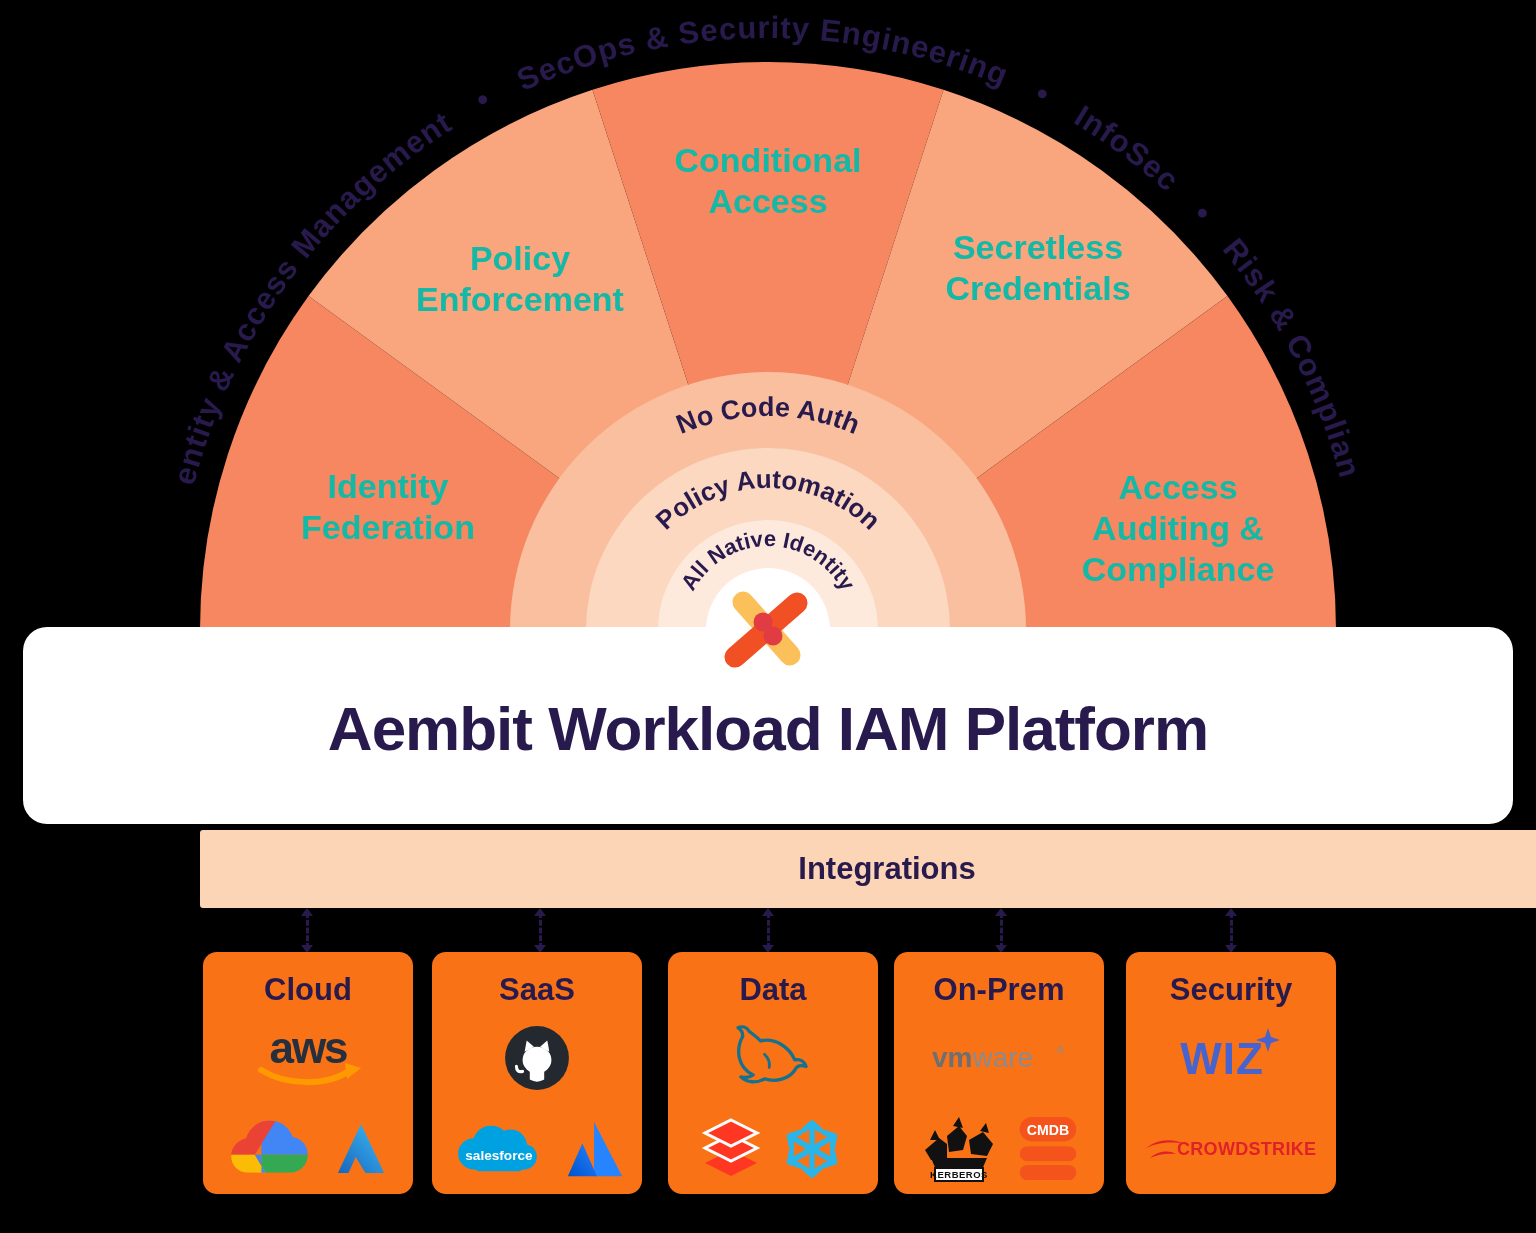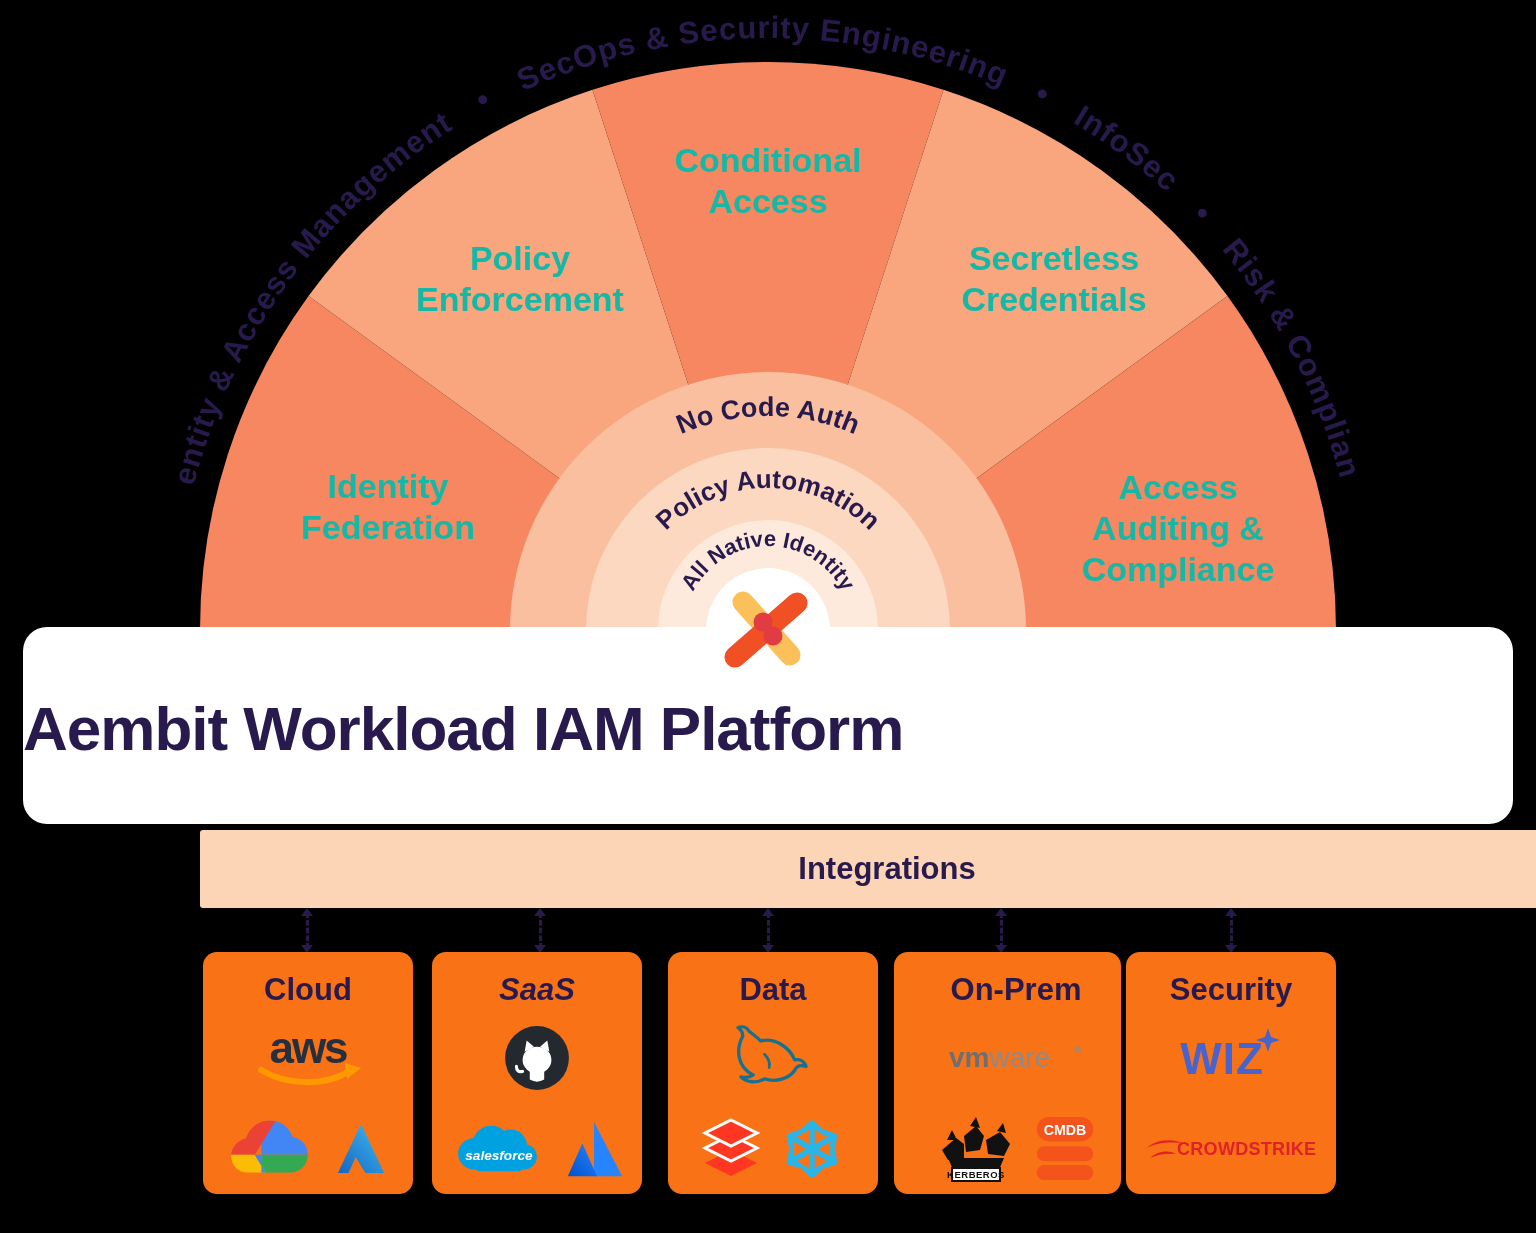--- a/index.html
+++ b/index.html
@@ -3,21 +3,21 @@
 <meta charset="utf-8">
 <style>
   html,body{margin:0;padding:0;background:#000;}
   #stage{position:relative;width:1536px;height:1233px;background:#000;overflow:hidden;
          font-family:"Liberation Sans",sans-serif;}
   #disc-svg{position:absolute;left:0;top:0;z-index:1;}
   .wedge-label{position:absolute;z-index:2;transform:translate(-50%,-50%);
     color:#14b8a6;font-size:34px;font-weight:600;line-height:41px;text-align:center;
     white-space:pre-line;letter-spacing:0;}
   #banner{position:absolute;left:23px;top:627px;width:1490px;height:197px;background:#fff;
-    border-radius:24px;z-index:3;display:flex;align-items:center;justify-content:flex-start;}
+    border-radius:24px;z-index:3;display:flex;align-items:center;justify-content:center;}
   #banner-title{color:#291A4D;font-size:62px;font-weight:700;letter-spacing:-1px;padding-top:6px;}
   #logo-badge{position:absolute;left:703px;top:565px;z-index:4;}
   #strip{position:absolute;left:200px;top:830px;width:1374px;height:78px;background:#FCD5B6;
     border-radius:3px;z-index:2;display:flex;align-items:center;justify-content:center;}
   #strip-label{color:#291A4D;font-size:31px;font-weight:600;}
   .conn{position:absolute;top:908px;width:16px;height:45px;z-index:2;}
   .conn .dash{position:absolute;left:7px;top:4px;bottom:4px;border-left:3px dashed #291A4D;}
   .tri{position:absolute;left:2px;width:0;height:0;border-left:6px solid transparent;
     border-right:6px solid transparent;}
   .tri-up{top:0;border-bottom:8px solid #291A4D;}
@@ -67,21 +67,21 @@
       <textPath href="#arcRing3" startOffset="50%" text-anchor="middle">All Native Identity</textPath>
     </text>
   </svg>
 
   <div class="wedge-label" style="left:520px;top:279px;">Policy
 Enforcement</div>
   <div class="wedge-label" style="left:388px;top:507px;">Identity
 Federation</div>
   <div class="wedge-label" style="left:768px;top:181px;">Conditional
 Access</div>
-  <div class="wedge-label" style="left:1038px;top:279px;margin-left:16px;">Secretless
+  <div class="wedge-label" style="left:1038px;top:268px;">Secretless
 Credentials</div>
   <div class="wedge-label" style="left:1178px;top:528px;">Access
 Auditing &amp;
 Compliance</div>
 
   <div id="banner">
     <div id="banner-title">Aembit Workload IAM Platform</div>
   </div>
 
   <svg id="logo-badge" width="130" height="130" viewBox="0 0 130 130">
@@ -153,21 +153,21 @@
             <linearGradient id="azGrad" x1="0" y1="1" x2="1" y2="0">
           <stop offset="0" stop-color="#1565C0"></stop>
           <stop offset="1" stop-color="#40BDF2"></stop>
         </linearGradient>
           </defs>
         <polygon points="36,4 62,59 41,59 30,41 22,59 10,59" fill="url(#azGrad)"></polygon>
       </svg>
     </div>
   </div>
 
-  <div class="card" style="left:432px;font-style:italic;">
+  <div class="card" style="left:432px;">
     <div class="card-title">SaaS</div>
     <div class="logo-slot">
       <svg width="70" height="70" viewBox="0 0 68 68">
         <circle cx="34" cy="34" r="31" fill="#24292F"></circle>
         <g fill="#ffffff">
           <ellipse cx="34" cy="36" rx="14" ry="13"></ellipse>
           <polygon points="22,28 24,17 31,23"></polygon>
           <polygon points="37,23 44,17 46,28"></polygon>
           <path d="M27,45 q7,5 14,0 l0,10 q-7,4 -14,0 Z"></path>
           <path d="M20,47 c-4,1 -6,-1 -6,-5" stroke="#ffffff" stroke-width="3" fill="none" stroke-linecap="round"></path>
@@ -226,21 +226,21 @@
           <use href="#sfArm" transform="rotate(120 35 35)"></use>
           <use href="#sfArm" transform="rotate(180 35 35)"></use>
           <use href="#sfArm" transform="rotate(240 35 35)"></use>
           <use href="#sfArm" transform="rotate(300 35 35)"></use>
           <rect x="29.5" y="29.5" width="11" height="11" fill="#29B5E8" transform="rotate(45 35 35)"></rect>
         </g>
       </svg>
     </div>
   </div>
 
-  <div class="card" style="left:894px;padding-left:17px;">
+  <div class="card" style="left:894px;">
     <div class="card-title">On-Prem</div>
     <div class="logo-slot">
       <svg width="150" height="36" viewBox="0 0 150 36">
         <text x="8" y="27" font-size="28"><tspan font-weight="700" fill="#6E6F72">vm</tspan><tspan font-weight="400" fill="#8A8B8E">ware</tspan></text>
         <text x="133" y="14" font-size="10" fill="#8A8B8E">®</text>
       </svg>
     </div>
     <div class="logo-row">
       <svg width="84" height="70" viewBox="0 0 84 70">
         <g fill="#111111">

